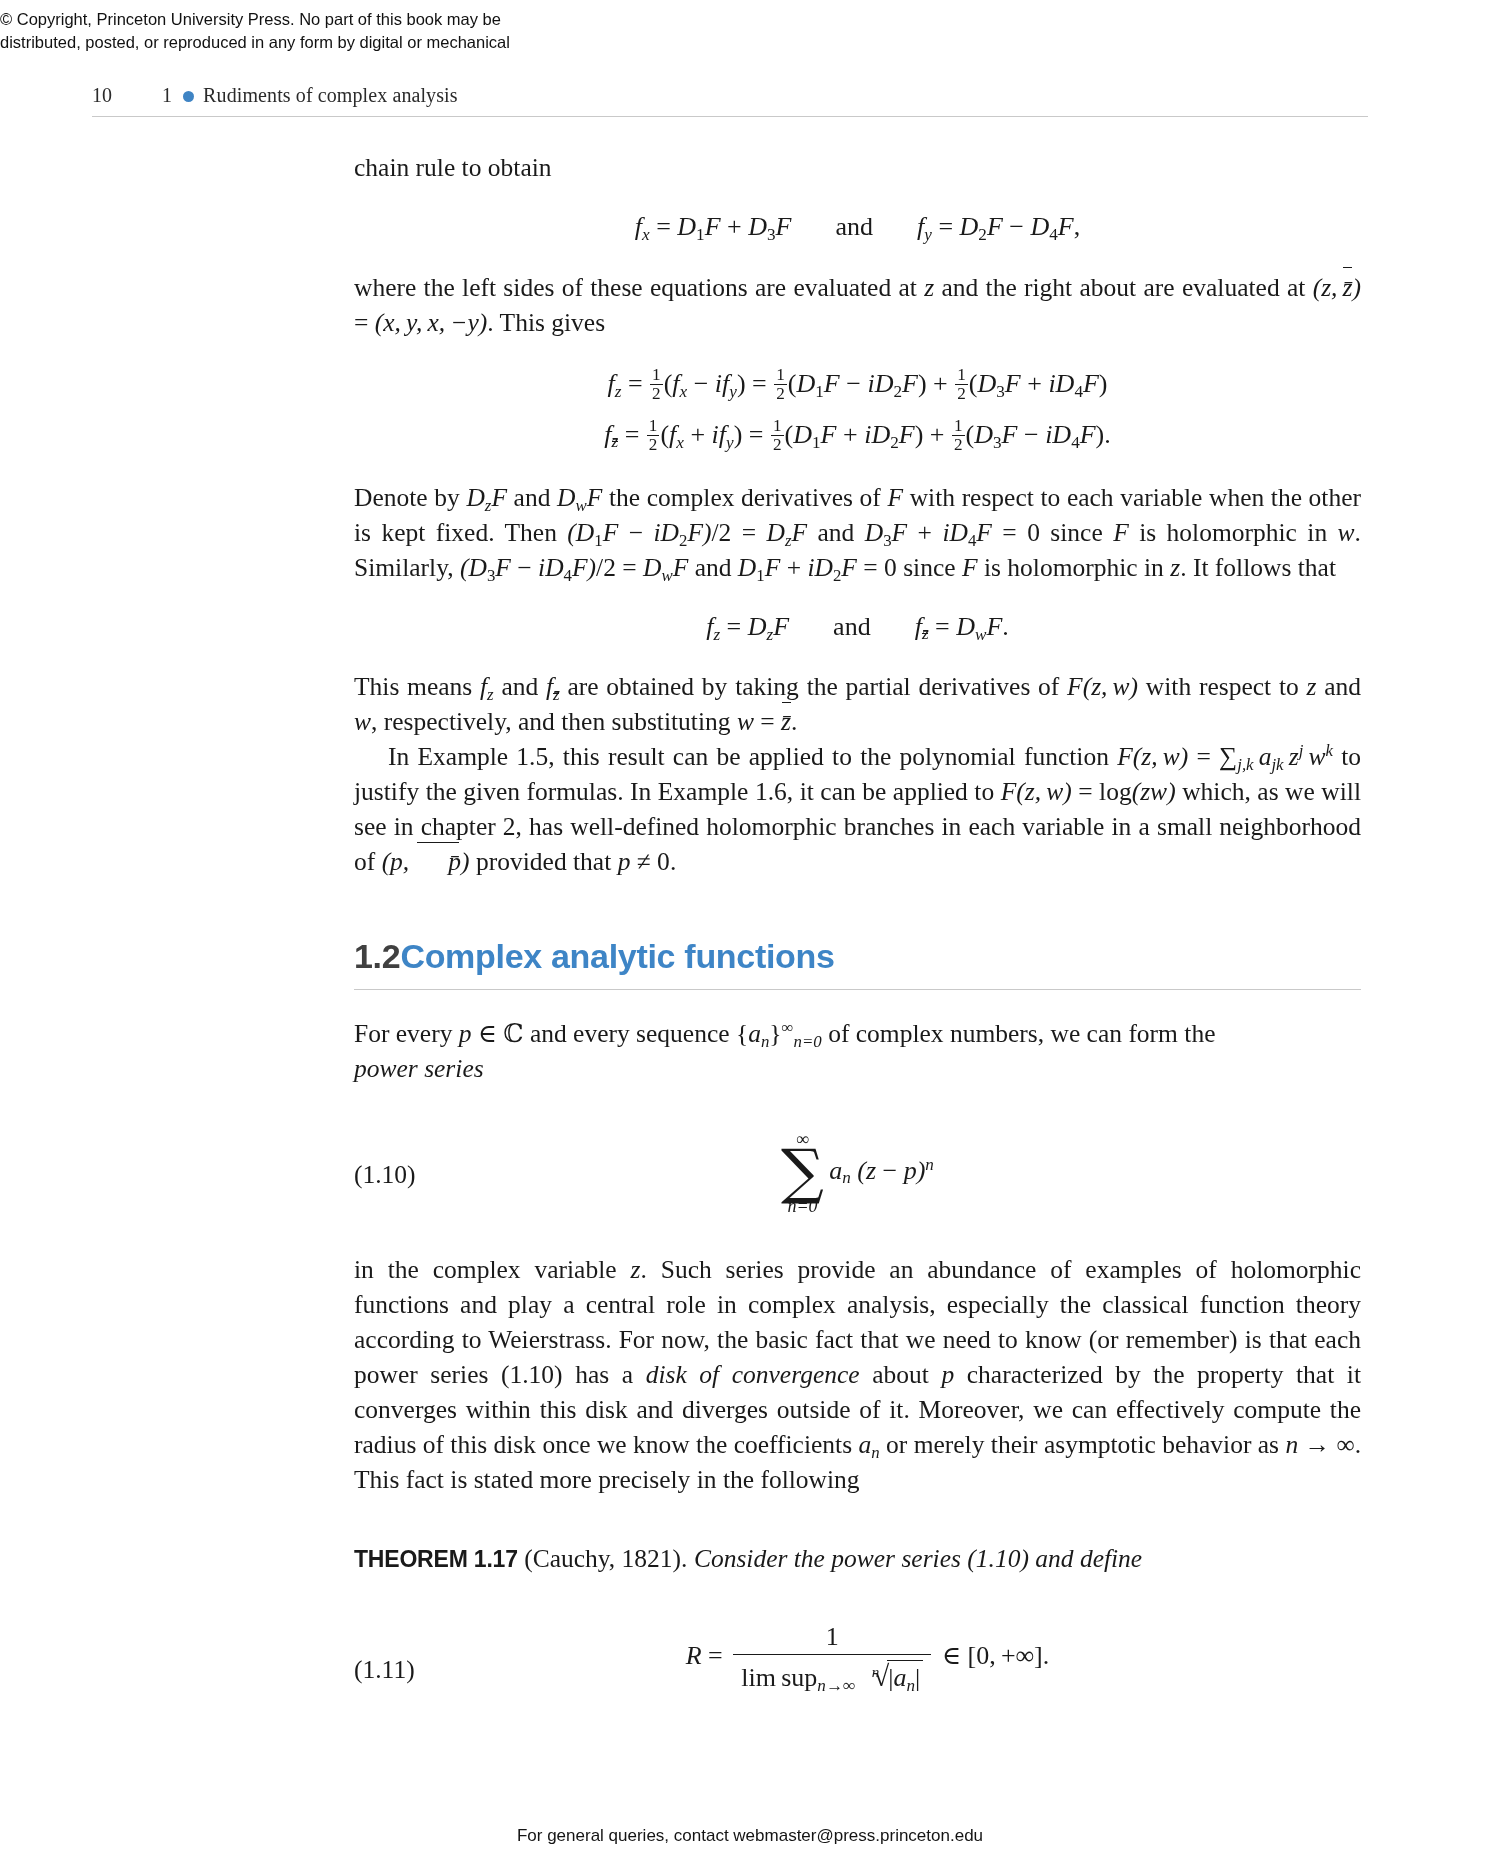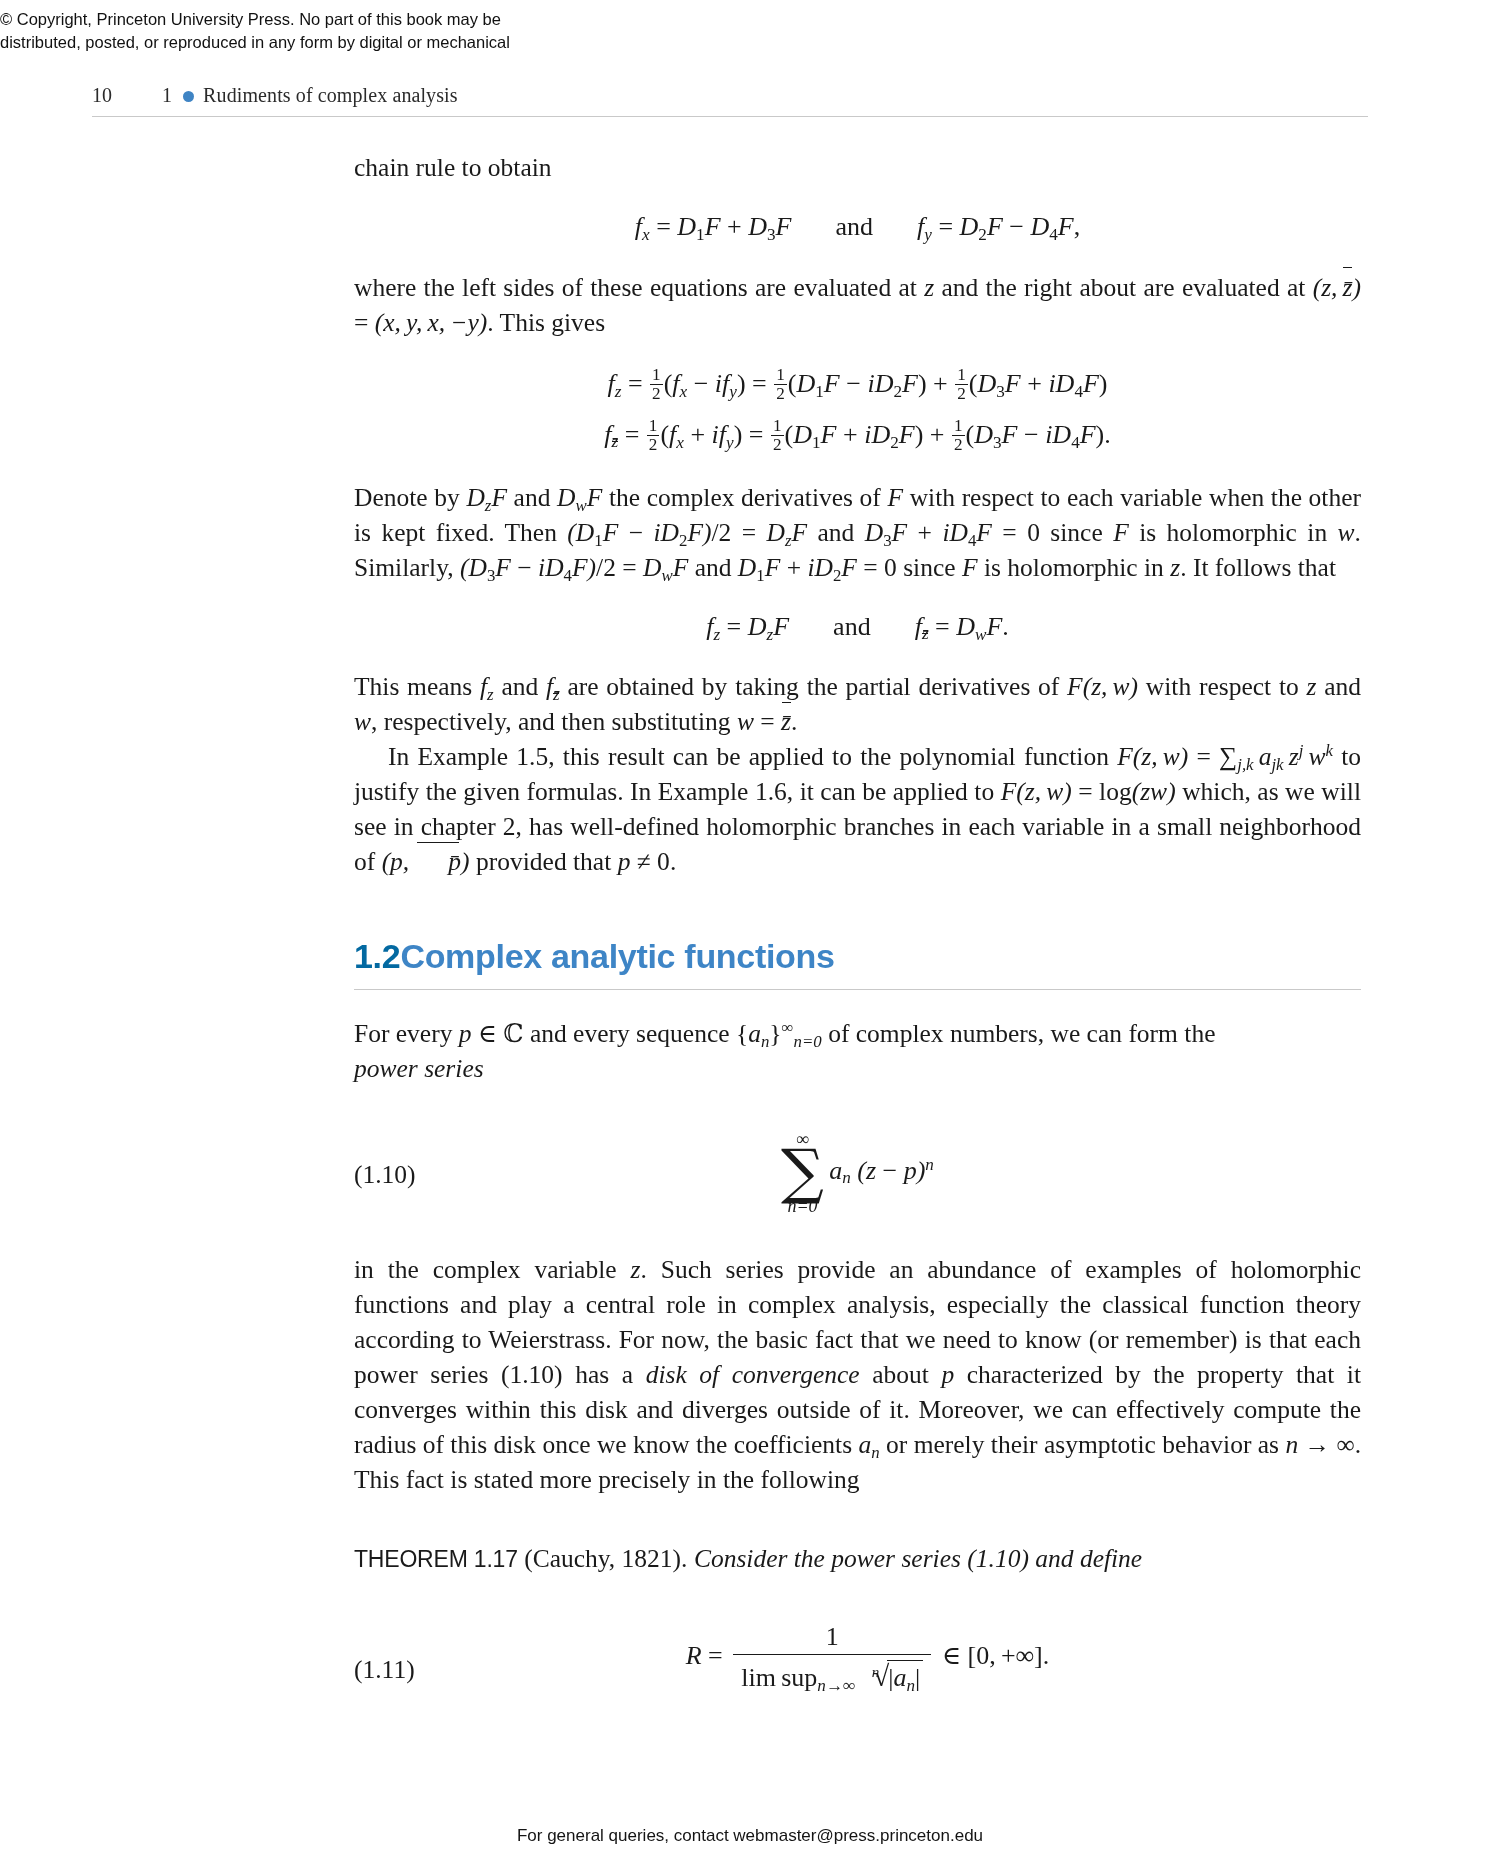--- a/index.html
+++ b/index.html
@@ -140,31 +140,31 @@
   .sumblk .lim.bot { margin-top: -2px; }
   .sigma { font-size: 60px; display: block; line-height: 0.92; font-family: "DejaVu Serif", serif; }
 
   
   .sec-head {
     font-family: "Liberation Sans", "DejaVu Sans", sans-serif;
     font-weight: bold;
     font-size: 34px;
     letter-spacing: -0.3px;
   }
-  .sec-num { color: #0369a1; }
+  .sec-num { color: #404040; }
   .sec-title { color: #3e85c6; }
   .sec-rule {
     margin-top: 13px;
     width: 1007px; height: 1px;
     background: #c9c9c9;
   }
 
   .thm-label {
     font-family: "Liberation Sans","DejaVu Sans",sans-serif;
-    font-weight: normal;
+    font-weight: bold;
     font-size: 23px;
     letter-spacing: -0.2px;
   }
 
   
   .bigfrac {
     display: inline-block;
     vertical-align: middle;
     text-align: center;
     line-height: 1.2;

